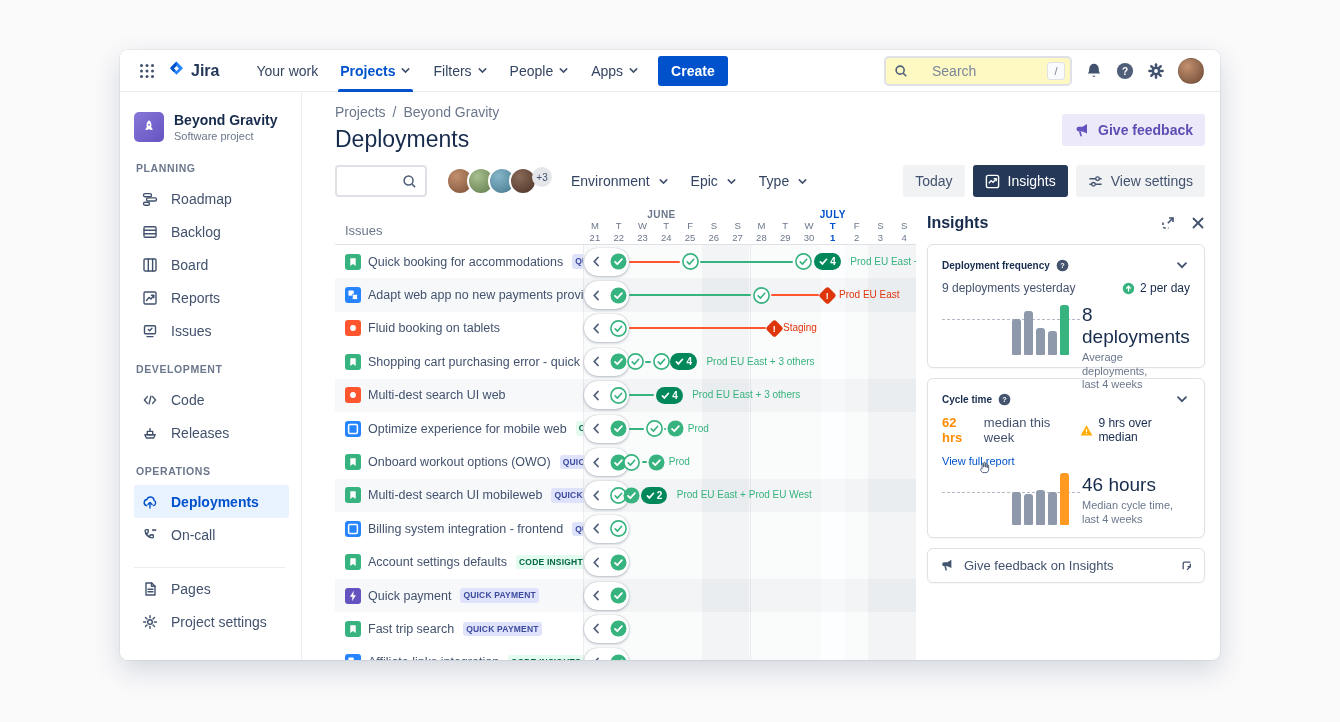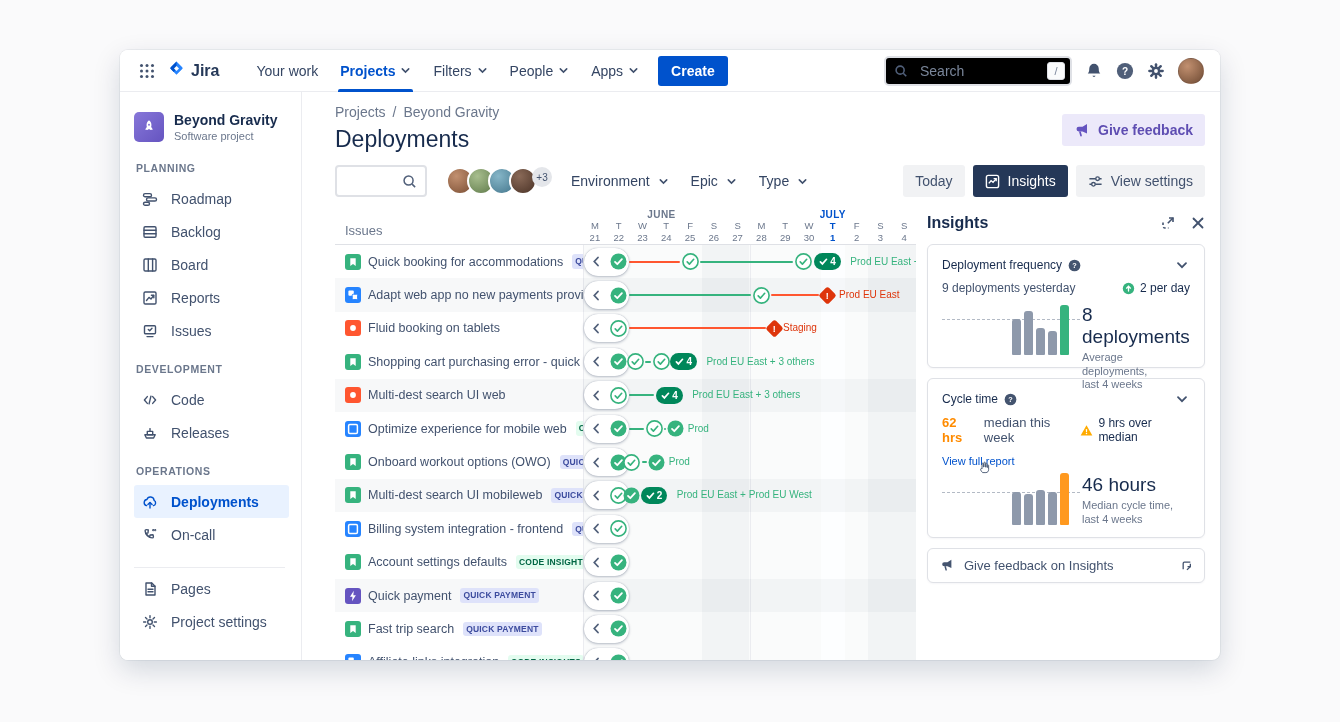--- a/index.html
+++ b/index.html
@@ -11,21 +11,21 @@
   .topnav{height:42px;flex:0 0 42px;display:flex;align-items:center;padding:0 16px 0 12px;border-bottom:1px solid #EBECF0;background:#fff}
   .grid-btn{width:30px;height:30px;display:flex;align-items:center;justify-content:center;color:#42526E;cursor:pointer}
   .logo{display:flex;align-items:center;gap:4px;margin:0 26px 0 4px;cursor:pointer}
   .logo-text{font-size:16px;font-weight:bold;color:#253858}
   .nav-items{display:flex;align-items:center;height:42px}
   .nav-item{height:42px;display:flex;align-items:center;gap:5px;padding:0 11px;font-size:14px;color:#344563;position:relative;cursor:pointer;white-space:nowrap}
   .nav-item.active{color:#0052CC;font-weight:bold}
   .nav-item.active:after{content:"";position:absolute;left:9px;right:9px;bottom:0;height:3px;background:#0052CC;border-radius:2px 2px 0 0}
   .create-btn{background:#0052CC;color:#fff;font-size:14px;font-weight:bold;padding:0 13px;height:30px;border:none;border-radius:3px;margin-left:8px;cursor:pointer}
   .nav-right{margin-left:auto;display:flex;align-items:center;gap:13px}
-  .search-box{width:188px;height:30px;border:2px solid #DFE1E6;border-radius:5px;display:flex;align-items:center;padding:0 5px 0 8px;gap:12px;background:#000000;cursor:text}
+  .search-box{width:188px;height:30px;border:2px solid #DFE1E6;border-radius:5px;display:flex;align-items:center;padding:0 5px 0 8px;gap:24px;background:#fef9c3;cursor:text}
   .search-ph{font-size:14px;color:#7A869A;flex:1}
   .slash{width:18px;height:18px;border:1px solid #DFE1E6;background:#FAFBFC;border-radius:3px;font-size:11px;color:#7A869A;display:flex;align-items:center;justify-content:center}
   .icon-btn{color:#42526E;display:flex;cursor:pointer}
   .nav-avatar{width:26px;height:26px;border-radius:50%;background:radial-gradient(circle at 35% 30%,#c29070,#6e4a33);cursor:pointer;border:1px solid rgba(9,30,66,.08)}
   
   .body{flex:1;display:flex;min-height:0}
   .sidebar{width:182px;flex:0 0 182px;border-right:1px solid #EBECF0;padding:20px 8px 0 14px;background:#fff}
   .proj{display:flex;gap:10px;align-items:center;margin-bottom:20px}
   .proj-icon{width:30px;height:30px;border-radius:5px;background:linear-gradient(135deg,#8777D9,#6554C0);display:flex;align-items:center;justify-content:center;flex:0 0 30px}
   .proj-name{font-size:14px;font-weight:bold;color:#172B4D}
@@ -87,21 +87,21 @@
   .pipe-label{position:absolute;top:calc(50% - 6px);font-size:10px;white-space:nowrap;z-index:2;cursor:pointer}
   .pipe-label.green{color:#36B37E}
   .pipe-label.red{color:#DE350B}
   
   .insights{flex:1;margin-left:11px;display:flex;flex-direction:column;min-width:0}
   .ins-head{height:28px;display:flex;align-items:center;justify-content:space-between;margin-bottom:7px}
   .ins-title{font-size:16px;font-weight:600;color:#172B4D}
   .ins-icons{display:flex;gap:15px;color:#42526E;align-items:center}
   .card{border:1px solid #DFE1E6;border-radius:6px;background:#fff;padding:12px 14px;margin-bottom:10px;box-shadow:0 1px 2px rgba(9,30,66,.04)}
   .card-top{display:flex;align-items:center;gap:6px}
-  .card-title{font-size:12px;font-weight:normal;color:#172B4D}
+  .card-title{font-size:10px;font-weight:bold;color:#172B4D}
   .card-chev{margin-left:auto;color:#42526E;display:flex;cursor:pointer}
   .card-sub{display:flex;align-items:flex-end;margin-top:8px;font-size:12px;color:#42526E}
   .sub-right{margin-left:auto;display:flex;align-items:center;gap:5px;color:#172B4D;font-size:12px}
   .cy-row{display:flex;align-items:center;margin-top:8px;font-size:13px;color:#42526E}
   .orange-val{color:#FF8B00;font-weight:bold;margin-right:5px}
   .link-row{position:relative;margin-top:6px;height:14px}
   .link{font-size:11px;color:#0052CC;cursor:pointer}
   .cursor-ic{position:absolute;left:36px;top:9px}
   .mini{position:relative;height:52px;margin-top:8px}
   .dash{position:absolute;left:0;width:138px;border-top:1px dashed #B3BAC5}

